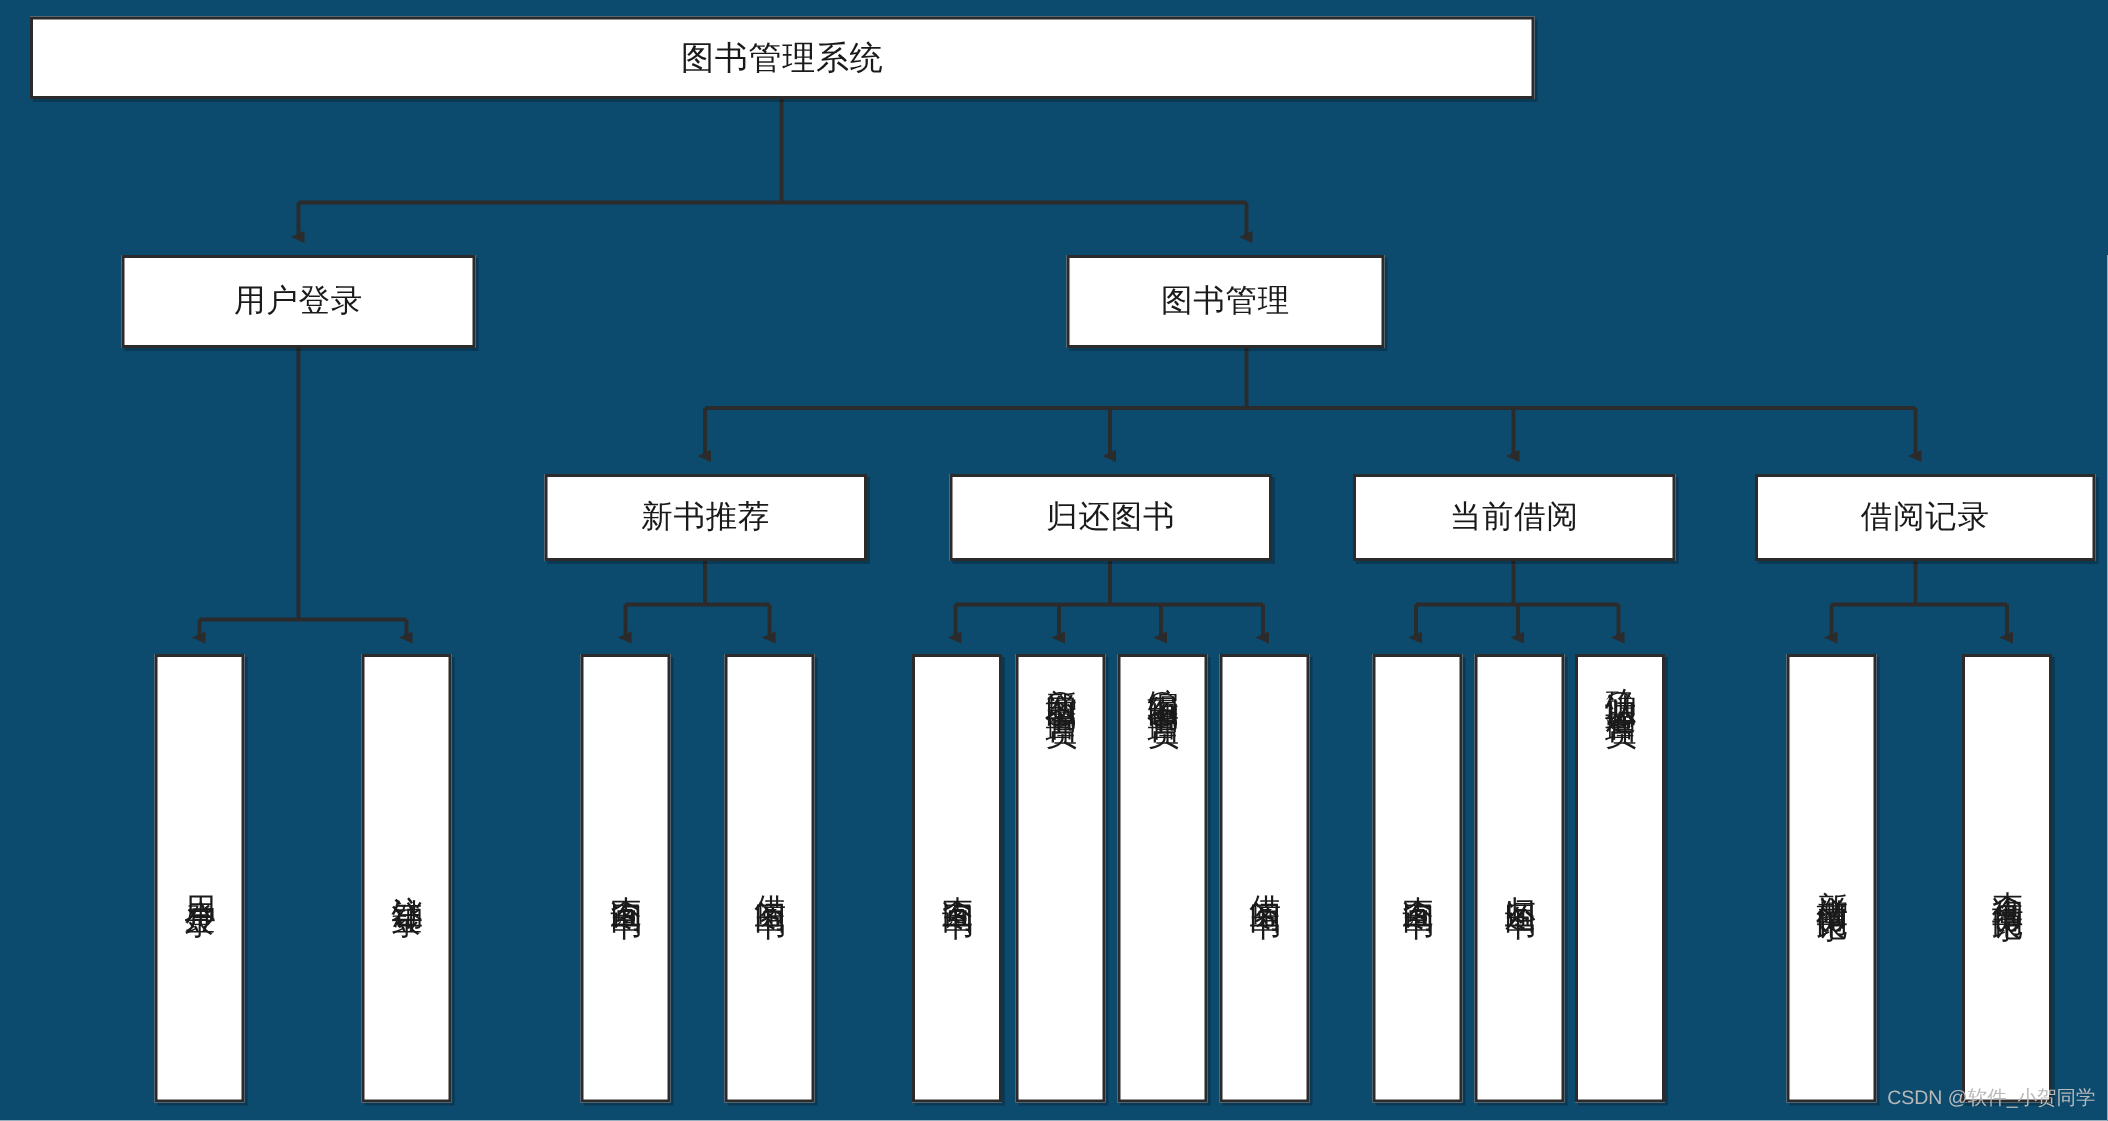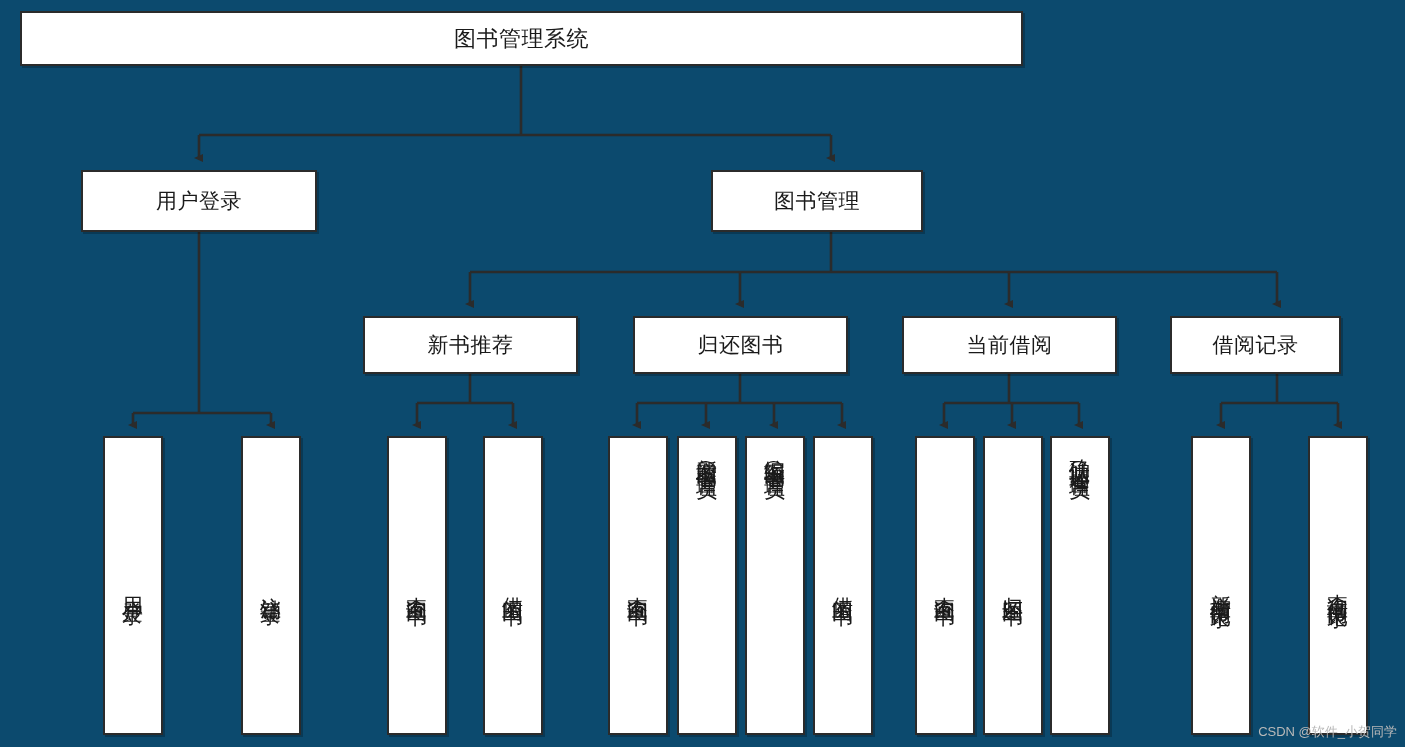--- a/index.html
+++ b/index.html
@@ -138,21 +138,21 @@
 
   <div class="node level-2" style="left:363px; top:316px; width:215px; height:58px;justify-content:center;">
     <span class="label">新书推荐</span>
   </div>
   <div class="node level-2" style="left:633px; top:316px; width:215px; height:58px;">
     <span class="label">归还图书</span>
   </div>
   <div class="node level-2" style="left:902px; top:316px; width:215px; height:58px;justify-content:center;">
     <span class="label">当前借阅</span>
   </div>
-  <div class="node level-2" style="left:1170px; top:316px; width:171px; height:58px;">
+  <div class="node level-2" style="left:1170px; top:316px; width:227px; height:58px;">
     <span class="label">借阅记录</span>
   </div>
 
   <div class="node leaf align-mid" style="left:103px; top:436px; width:60px; height:299px;">
     <span class="label">用户登录</span>
   </div>
   <div class="node leaf align-mid" style="left:241px; top:436px; width:60px; height:299px;">
     <span class="label">注销登录</span>
   </div>
 

